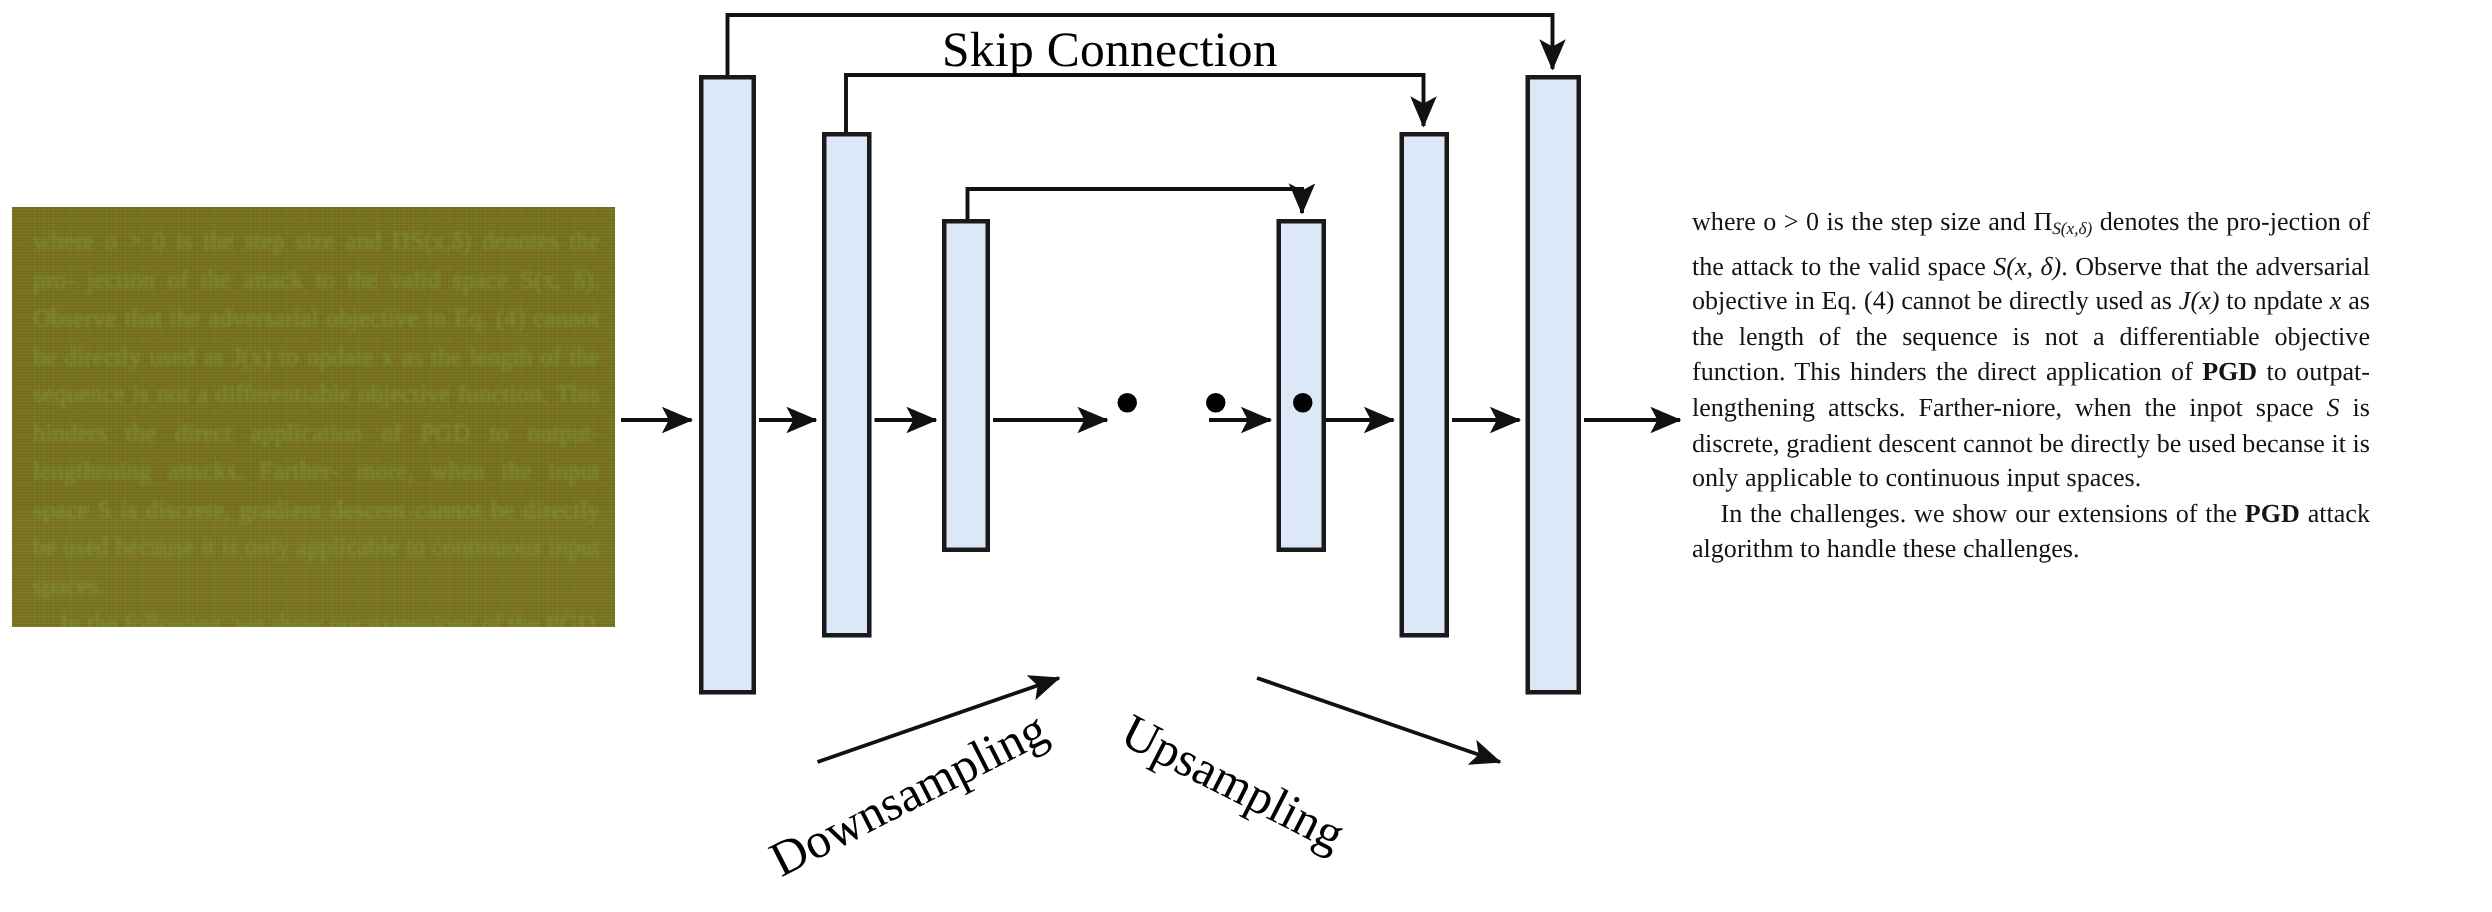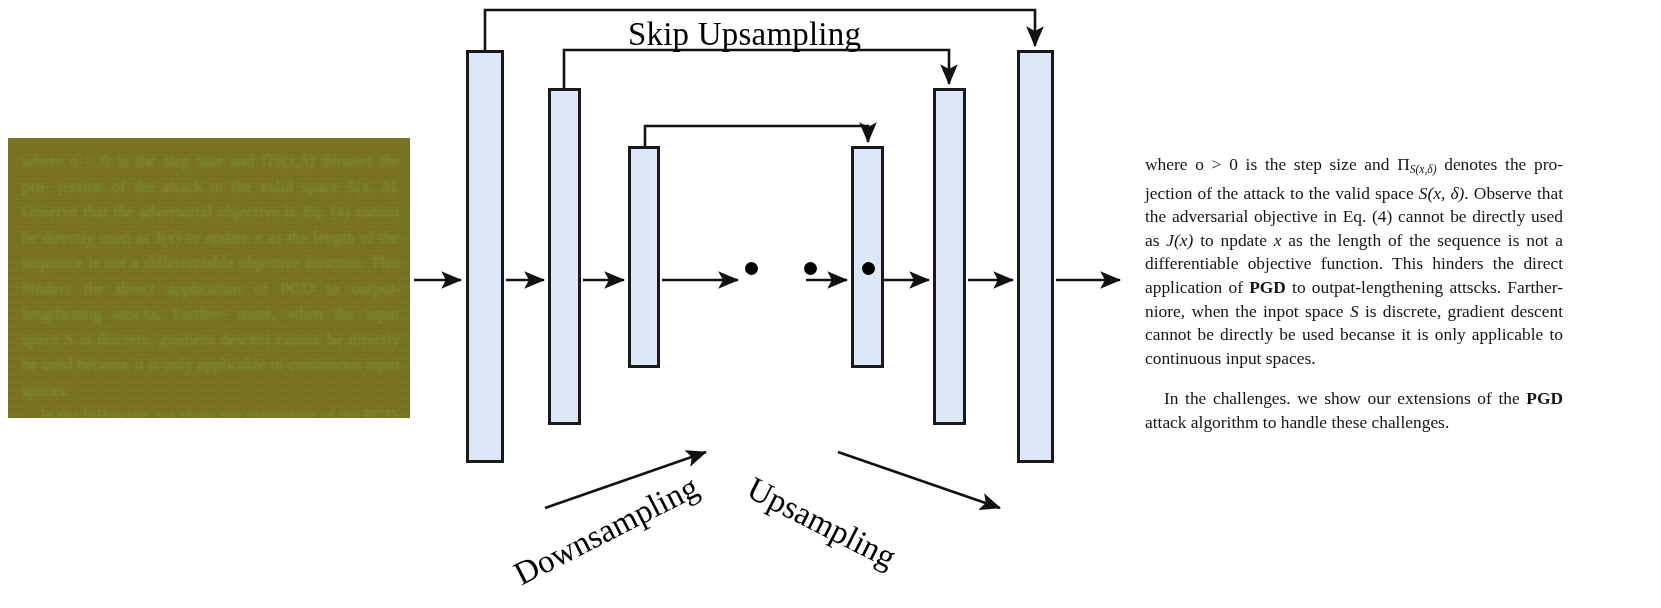--- a/index.html
+++ b/index.html
@@ -42,21 +42,21 @@
   
   .paper-text{
     position:absolute;
     left:1128px; top:136px; width:452px;
     font-family:"Liberation Serif", serif;
     font-size:17.4px;
     line-height:23.6px;
     text-align:justify;
     color:#141414;
   }
-  .paper-text p{margin:17px;}
+  .paper-text p{margin:0;}
   .paper-text p.indent{text-indent:19px;}
   .paper-text .it{font-style:italic;}
   .paper-text .sub{font-size:11.5px;vertical-align:-3px;font-style:italic;}
   .paper-text .bold{font-weight:600;}
 
   
   .bar{
     position:absolute;
     background:#dce7f8;
     border:3px solid #1a1a1a;
@@ -158,21 +158,21 @@
   <div class="bar" style="left:851px;top:146px;width:33px;height:222px;"></div>
   <div class="bar" style="left:933px;top:88px;width:33px;height:337px;"></div>
   <div class="bar" style="left:1017px;top:50px;width:37px;height:413px;"></div>
 
   <div class="dots">
     <i></i>
     <i></i>
     <i></i>
   </div>
 
-  <div class="lbl-skip">Skip Upsampling</div>
+  <div class="lbl-skip">Skip Connection</div>
   <div class="lbl-rot lbl-down">Downsampling</div>
   <div class="lbl-rot lbl-up">Upsampling</div>
 
   <div class="paper-text">
     <p><span>where o </span><span>&gt; 0 is the step size and </span><span>Π</span><span class="sub">S(x,δ)</span><span> denotes the pro-jection of the attack to the valid space </span><span class="it">S(x, δ)</span><span>. Observe that the adversarial objective in Eq. (4) cannot be directly used as </span><span class="it">J(x)</span><span> to npdate </span><span class="it">x</span><span> as the length of the sequence is not a differentiable objective function. This hinders the direct application of </span><span class="bold">PGD</span><span> to outpat-lengthening attscks. Farther-niore, when the inpot space </span><span class="it">S</span><span> is discrete, gradient descent cannot be directly be used becanse it is only applicable to continuous input spaces.</span></p>
     <p class="indent"><span>In the challenges. we show our extensions of the </span><span class="bold">PGD</span><span> attack algorithm to handle these challenges.</span></p>
   </div>
 
 </div>
 

